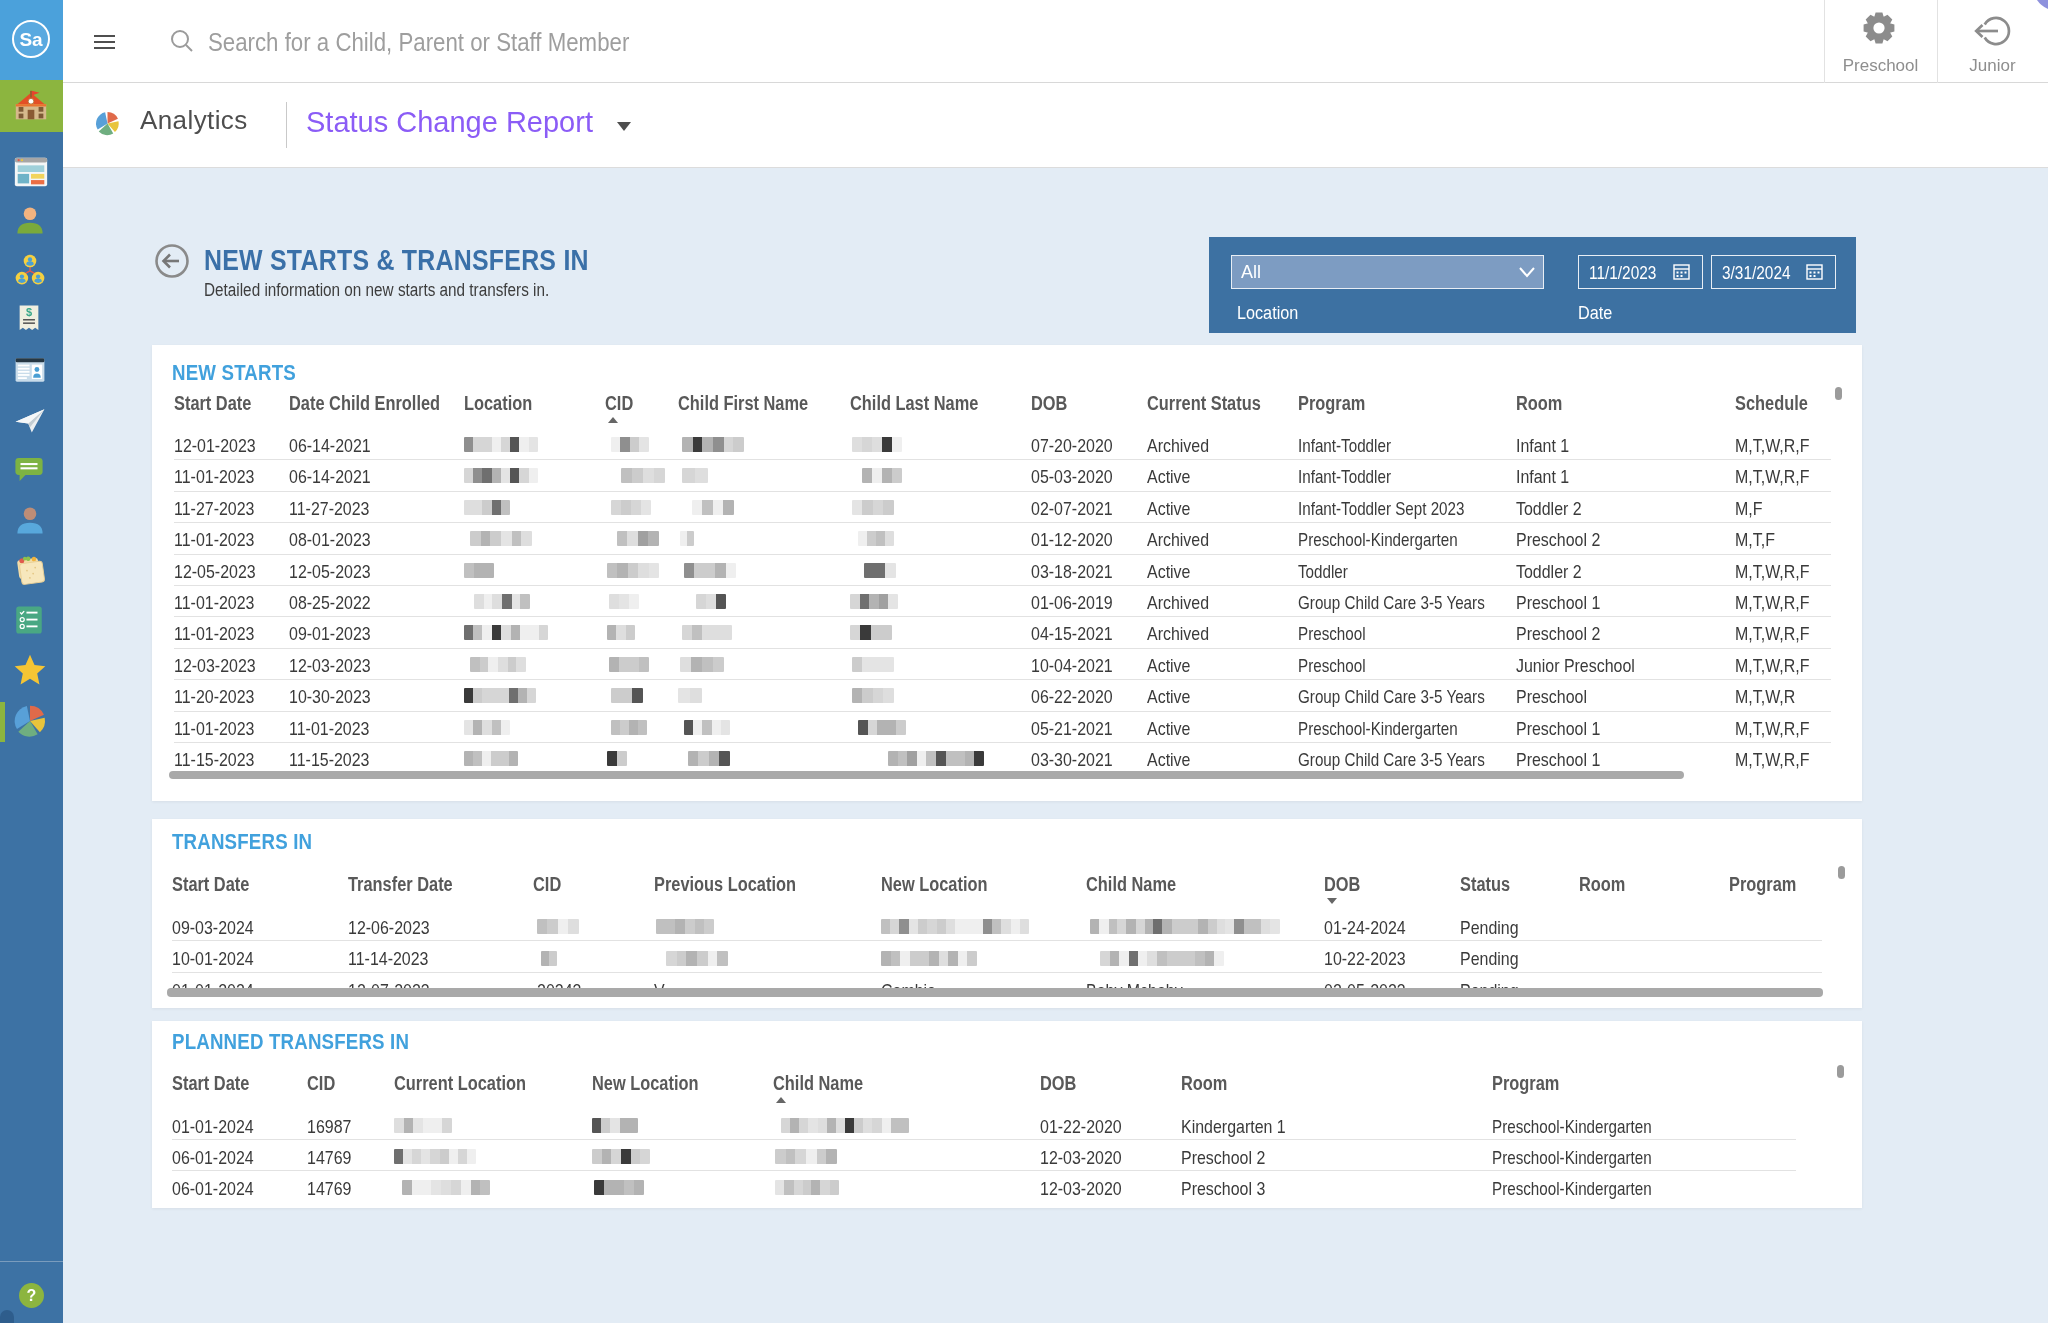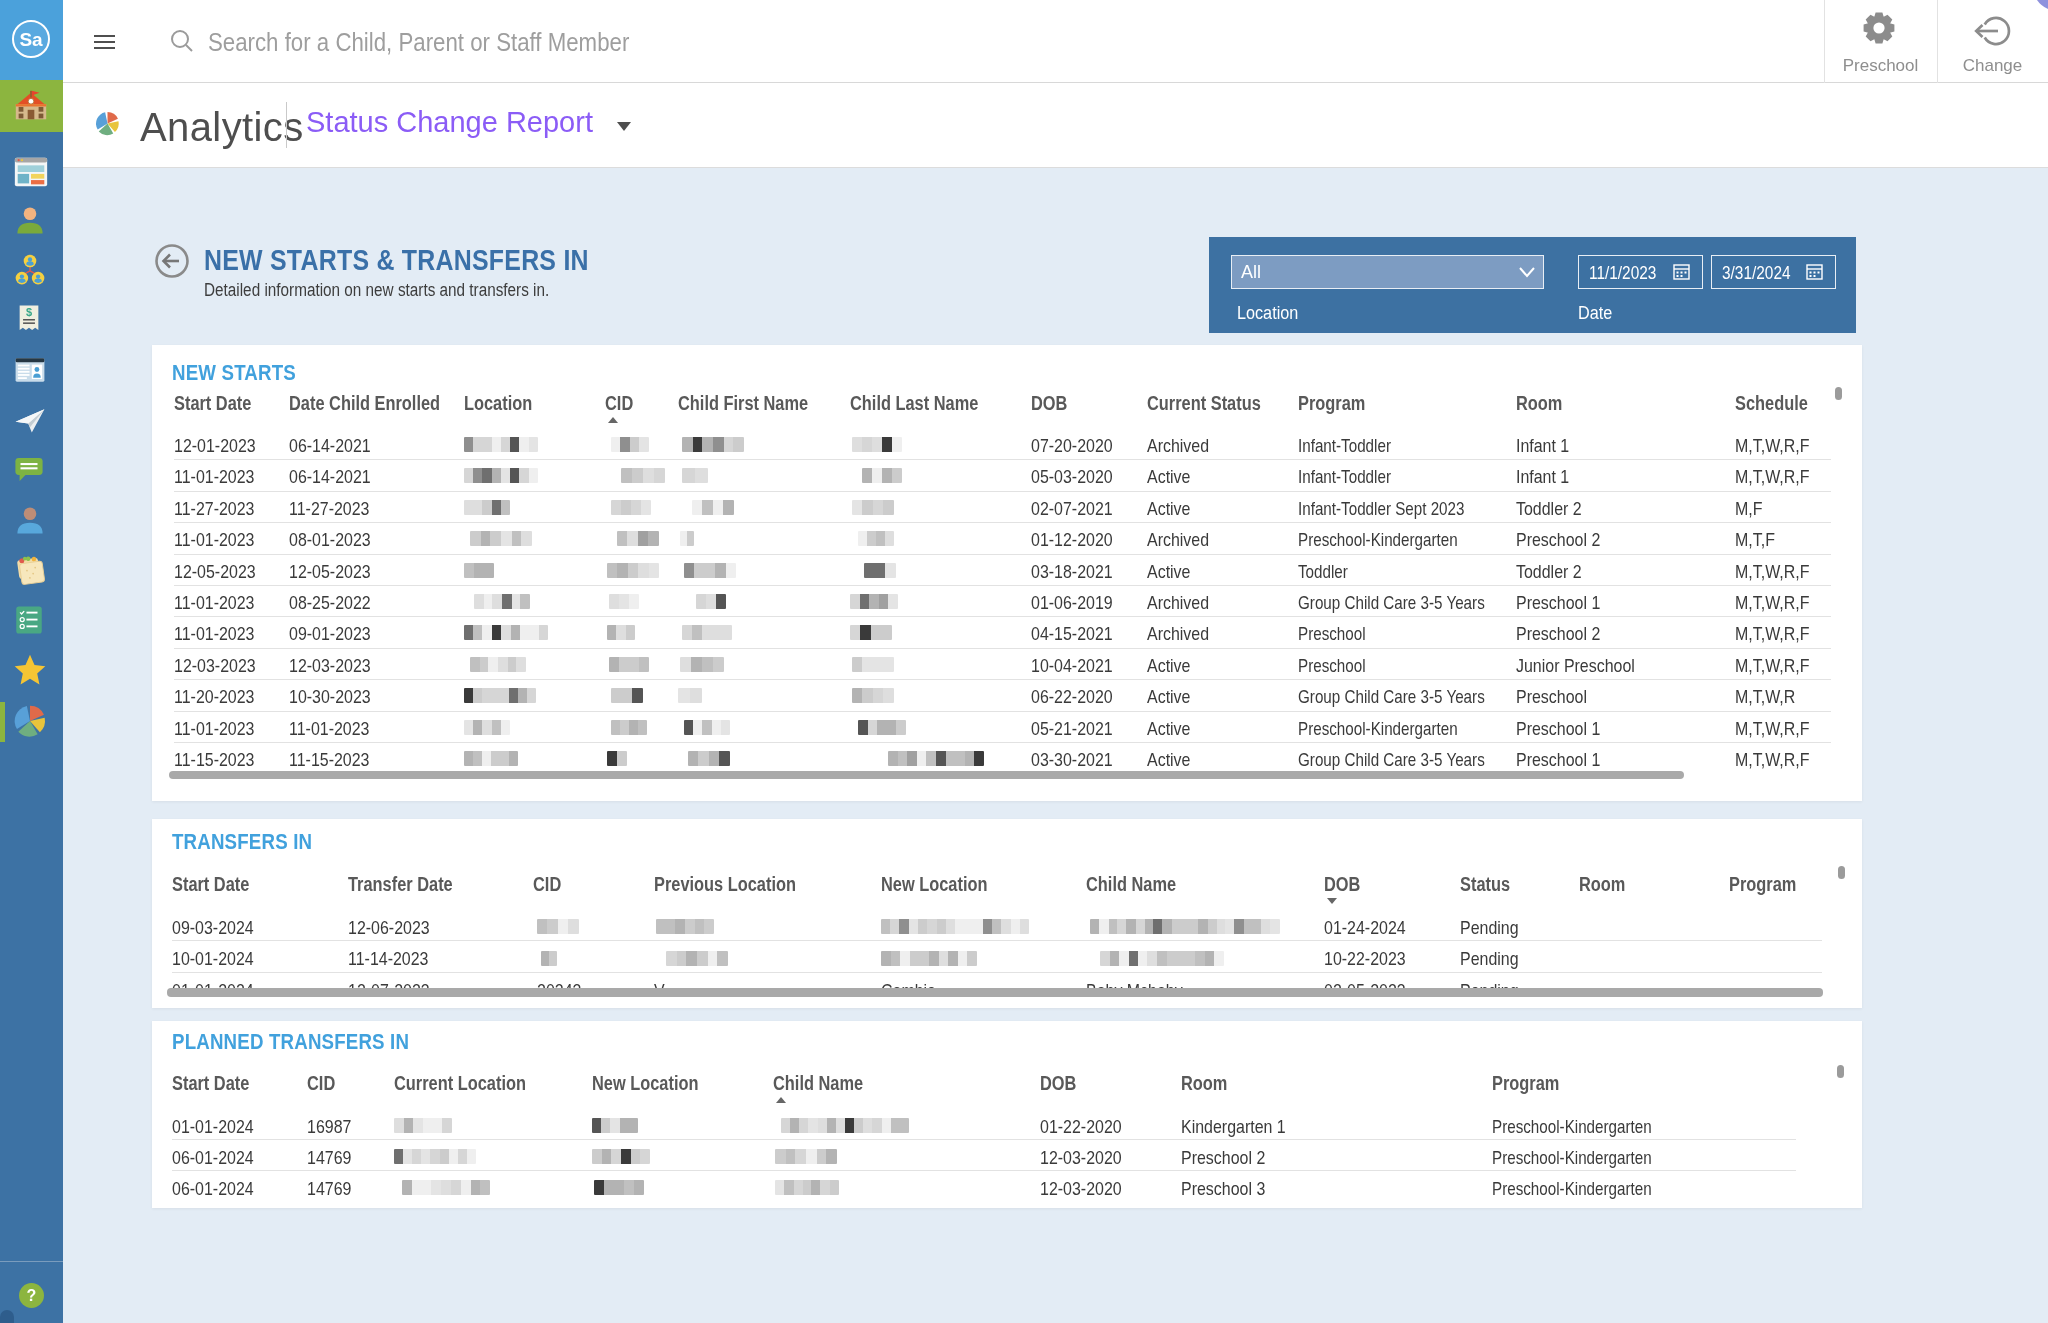--- a/index.html
+++ b/index.html
@@ -143,32 +143,32 @@
 <svg class="abs" style="left:1863px;top:12px" width="32" height="32" viewBox="0 0 32 32">
 <path fill="#8c8c8c" d="M11.2 5.2 L12.6 0.6 L19.4 0.6 L20.8 5.2 L20.2 5.0 L24.5 2.7 L29.3 7.5 L27.0 11.8 L26.8 11.2 L31.4 12.6 L31.4 19.4 L26.8 20.8 L27.0 20.2 L29.3 24.5 L24.5 29.3 L20.2 27.0 L20.8 26.8 L19.4 31.4 L12.6 31.4 L11.2 26.8 L11.8 27.0 L7.5 29.3 L2.7 24.5 L5.0 20.2 L5.2 20.8 L0.6 19.4 L0.6 12.6 L5.2 11.2 L5.0 11.8 L2.7 7.5 L7.5 2.7 L11.8 5.0 Z"></path>
 <circle cx="16" cy="16" r="5.6" fill="#fff"></circle>
 </svg>
 <div class="abs" style="left:1824px;top:56px;width:113px;text-align:center;font-size:17px;color:#8e8e8e">Preschool</div>
 <svg class="abs" style="left:1972px;top:13px" width="40" height="36" viewBox="0 0 40 36">
 <path d="M12.7 11.5 A13 13 0 1 1 12.7 24.5" fill="none" stroke="#8c8c8c" stroke-width="2.7"></path>
 <line x1="4.5" y1="18" x2="26" y2="18" stroke="#8c8c8c" stroke-width="2.7"></line>
 <polyline points="10.5,12 4.2,18 10.5,24" fill="none" stroke="#8c8c8c" stroke-width="2.7"></polyline>
 </svg>
-<div class="abs" style="left:1937px;top:56px;width:111px;text-align:center;font-size:17px;color:#8e8e8e">Change</div>
+<div class="abs" style="left:1937px;top:56px;width:111px;text-align:center;font-size:17px;color:#8e8e8e">Junior</div>
 <svg class="abs" style="left:2036px;top:0" width="12" height="10" viewBox="0 0 12 10">
     <path d="M1 0 L12 0 L12 9 Q5 6 1 0 Z" fill="#8e92dd"></path>
   </svg>
 <div class="abs" style="left:63px;top:84px;width:1985px;height:84px;background:#fff;border-bottom:1px solid #dcdcdc"></div>
 <svg class="abs" style="left:94px;top:110px" width="27" height="27" viewBox="0 0 40 40">
 <path d="M20 20 L20 3 A17 17 0 0 1 35.5 13 Z" fill="#e06a4a"></path>
 <path d="M20 20 L36.3 16.5 A17 17 0 0 1 31 32.5 Z" fill="#e8c43c"></path>
 <path d="M20 20 L28.5 34.7 A17 17 0 0 1 7 32 Z" fill="#6fae80"></path>
 <path d="M20 20 L5.5 29 A17 17 0 0 1 16.5 3.4 Z" fill="#58a0d8"></path>
 </svg>
-<div class="abs" style="left:140px;top:105px;font-size:40px;color:#4e4e4e;letter-spacing:.4px">Analytics</div>
+<div class="abs" style="left:140px;top:105px;font-size:26px;color:#4e4e4e;letter-spacing:.4px">Analytics</div>
 <div class="abs" style="left:286px;top:102px;width:1px;height:46px;background:#c9c9c9"></div>
 <div class="abs" style="left:306px;top:106px;font-size:29px;color:#8b5cf6">Status Change Report</div>
 <div class="tri" style="left:617px;top:122px;border-left:7px solid transparent;border-right:7px solid transparent;border-top:9px solid #4e4e4e"></div>
 <div class="abs" style="left:63px;top:168px;width:1985px;height:1155px;background:#e3ecf5"></div>
 <svg class="abs" style="left:155px;top:244px" width="34" height="34" viewBox="0 0 34 34">
 <circle cx="17" cy="17" r="15.5" fill="none" stroke="#8a8a8a" stroke-width="2.6"></circle>
 <line x1="9" y1="17" x2="24" y2="17" stroke="#777" stroke-width="2.6"></line>
 <polyline points="15,10.5 8.5,17 15,23.5" fill="none" stroke="#777" stroke-width="2.6"></polyline>
 </svg>
 <div class="abs" style="left:204px;top:243px;font-size:30px;font-weight:bold;color:#3a70a8;letter-spacing:.3px;transform:scaleX(.83);transform-origin:0 50%">NEW STARTS &amp; TRANSFERS IN</div>

